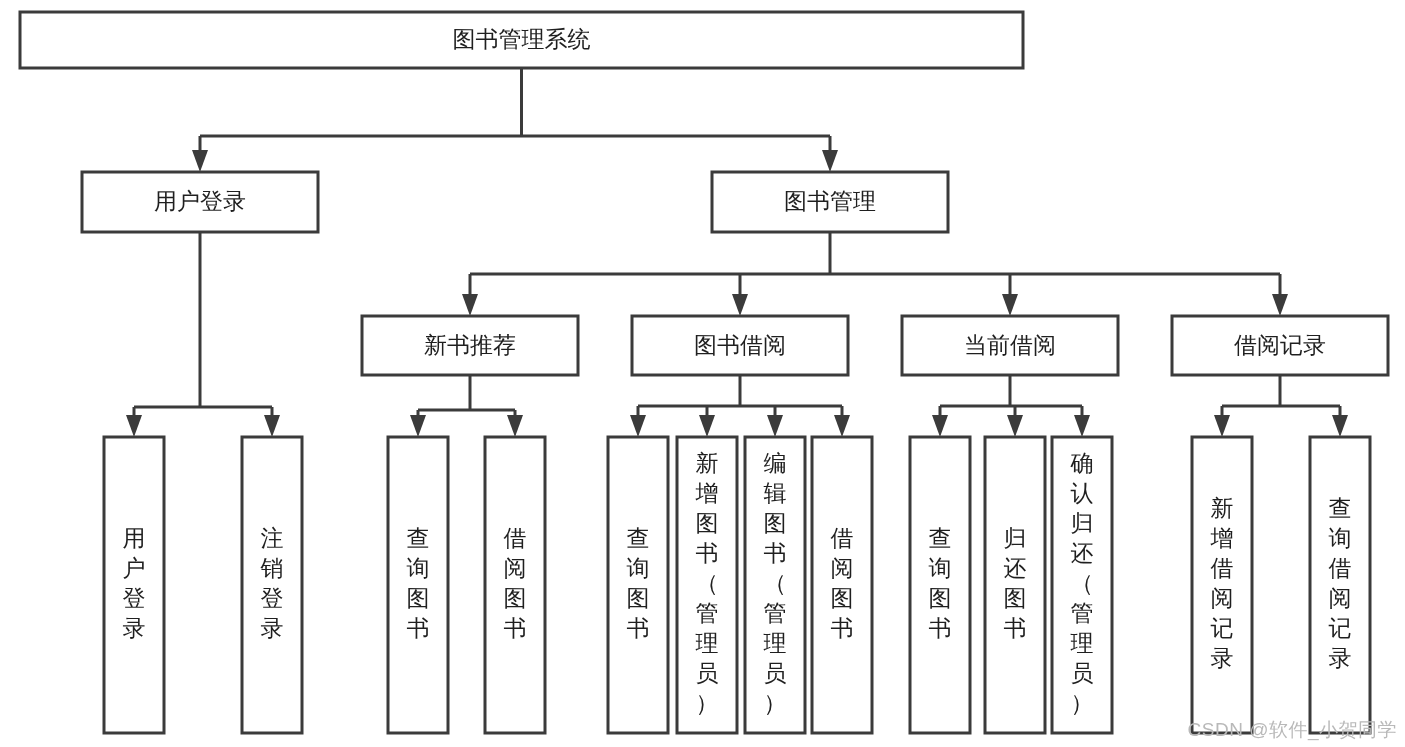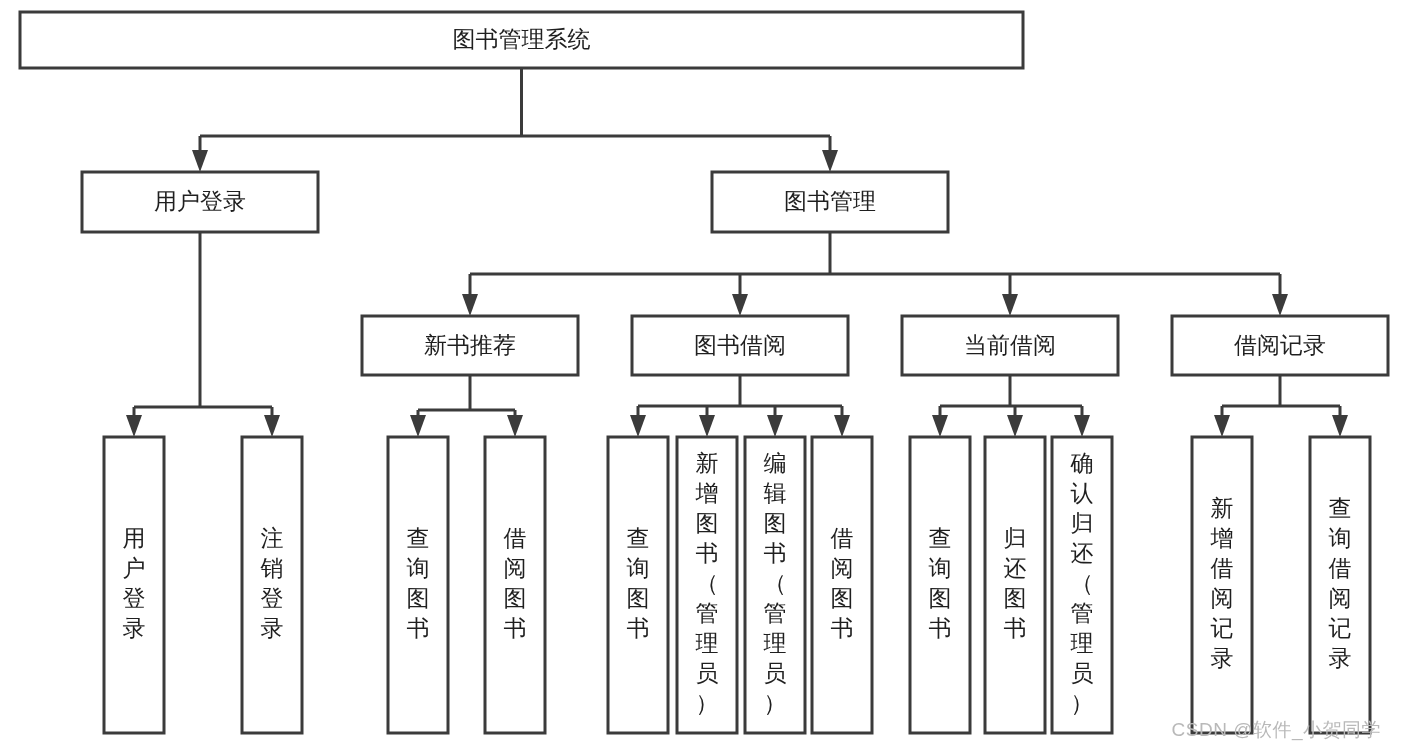--- a/index.html
+++ b/index.html
@@ -54,21 +54,21 @@
   }
   .node-label-v {
     font-family: "Liberation Sans", "DejaVu Sans", sans-serif;
     font-size: 23px;
     fill: #1f1f1f;
     text-anchor: middle;
     white-space: pre;
   }
   .watermark-text {
     position: absolute;
-    right: 24px;
+    right: 8px;
     bottom: 4px;
     font-family: "Liberation Sans", "DejaVu Sans", sans-serif;
     font-size: 19px;
     color: #b9b9b9;
     letter-spacing: 0.5px;
     white-space: nowrap;
     pointer-events: none;
   }
 </style>
 </head>

